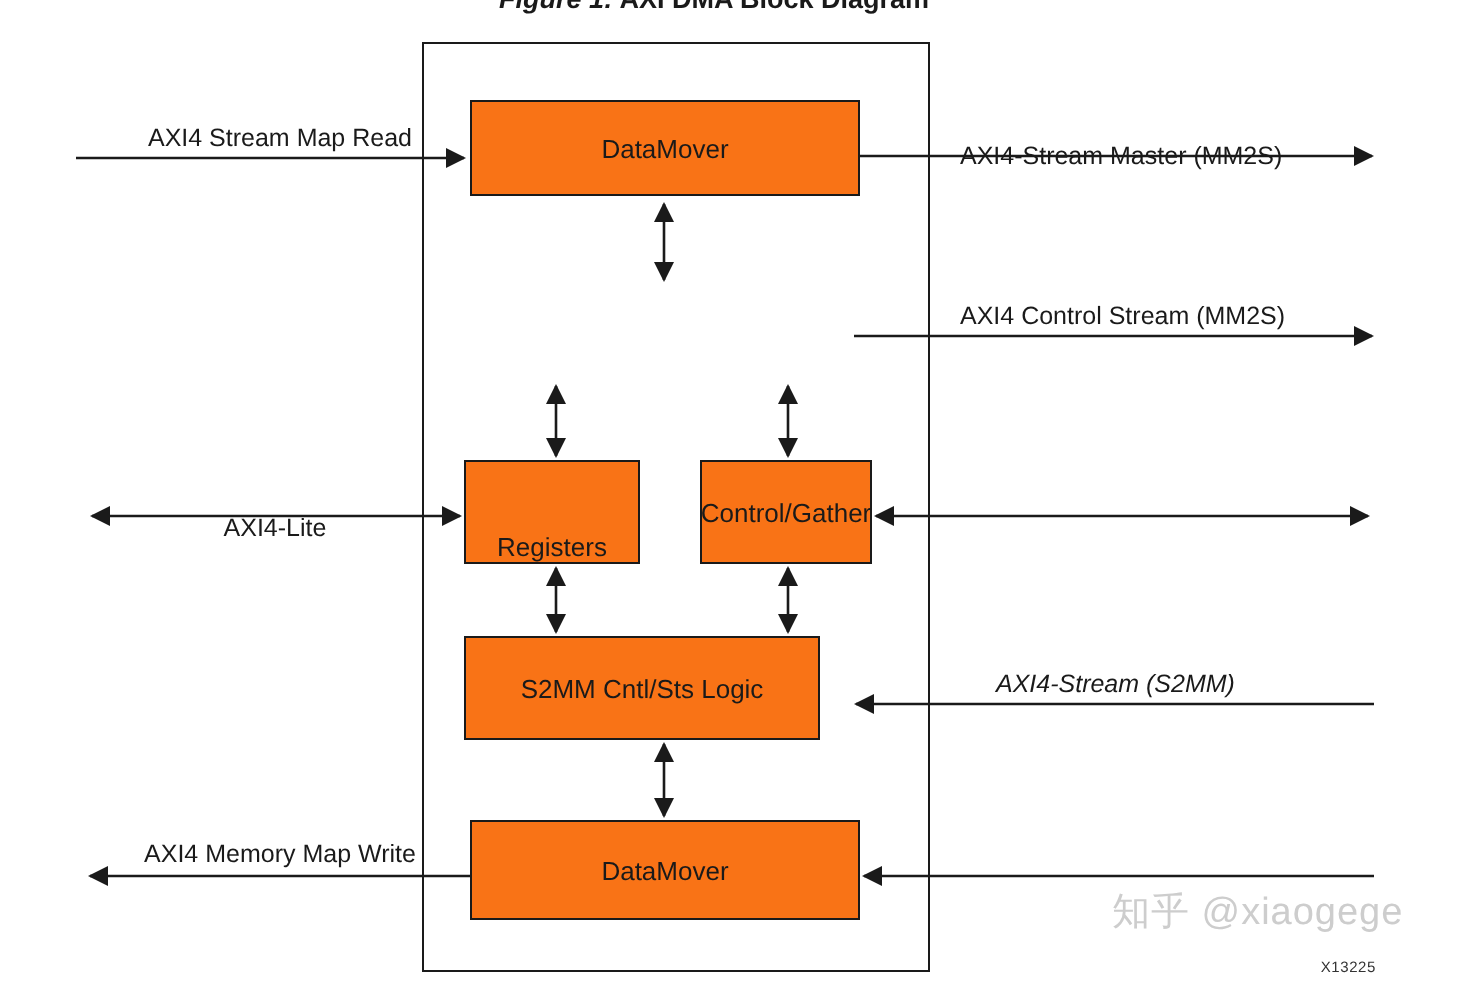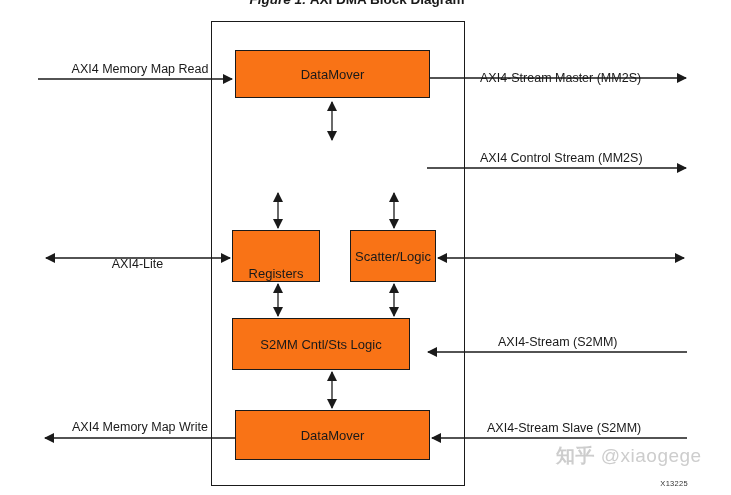--- a/index.html
+++ b/index.html
@@ -40,21 +40,21 @@
   }
   .center-label{text-align:center;}
   #arrow-layer{left:0;top:0;}
   #watermark{
     left:556px;top:443px;
     font-size:19px;
     color:#cdcdcd;
     white-space:nowrap;
     letter-spacing:0.5px;
   }
-  #watermark .wm-logo{font-weight:bold;}
+  #watermark .wm-logo{font-weight:normal;}
   #figure-id{
     left:630px;top:479px;width:58px;
     text-align:right;
     font-size:7.5px;
     color:#333333;
     letter-spacing:0.3px;
   }
 </style>
 </head>
 <body>
@@ -94,36 +94,35 @@
 
   <div class="abs" id="outer-box"></div>
 
   <div class="abs block" style="left:235px;top:50px;width:195px;height:48px;">
     <span>DataMover</span>
   </div>
   <div class="abs block" style="left:232px;top:230px;width:88px;height:52px;align-items:flex-end;">
     <span>Registers</span>
   </div>
   <div class="abs block" style="left:350px;top:230px;width:86px;height:52px;">
-    <span>Scatter/Logic</span>
+    <span>Control/Gather</span>
   </div>
   <div class="abs block" style="left:232px;top:318px;width:178px;height:52px;">
     <span>S2MM Cntl/Sts Logic</span>
   </div>
   <div class="abs block" style="left:235px;top:410px;width:195px;height:50px;">
     <span>DataMover</span>
   </div>
 
-  <div class="abs port-label center-label" style="left:40px;top:62px;width:200px;">AXI4 Memory Map Read</div>
+  <div class="abs port-label center-label" style="left:40px;top:62px;width:200px;">AXI4 Stream Map Read</div>
   <div class="abs port-label center-label" style="left:40px;top:257px;width:195px;text-align:center;">AXI4-Lite</div>
   <div class="abs port-label center-label" style="left:40px;top:420px;width:200px;">AXI4 Memory Map Write</div>
 
   <div class="abs port-label" style="left:480px;top:71px;text-align:right;">AXI4-Stream Master (MM2S)</div>
   <div class="abs port-label" style="left:480px;top:151px;">AXI4 Control Stream (MM2S)</div>
-  <div class="abs port-label" style="left:498px;top:335px;">AXI4-Stream (S2MM)</div>
-  <div class="abs port-label" style="left:487px;top:421px;">AXI4-Stream Slave (S2MM)</div>
+  <div class="abs port-label" style="left:498px;top:335px;font-style:italic;">AXI4-Stream (S2MM)</div>
 
   <div class="abs" id="watermark">
     <span class="wm-logo">知乎</span><span> @xiaogege</span>
   </div>
   <div class="abs" id="figure-id">X13225</div>
 
 </div>
 
 </body></html>

